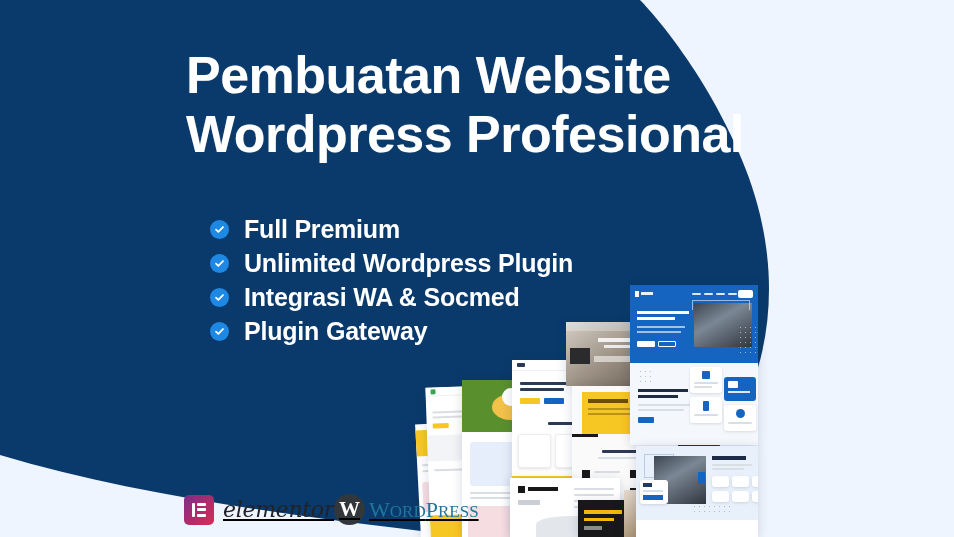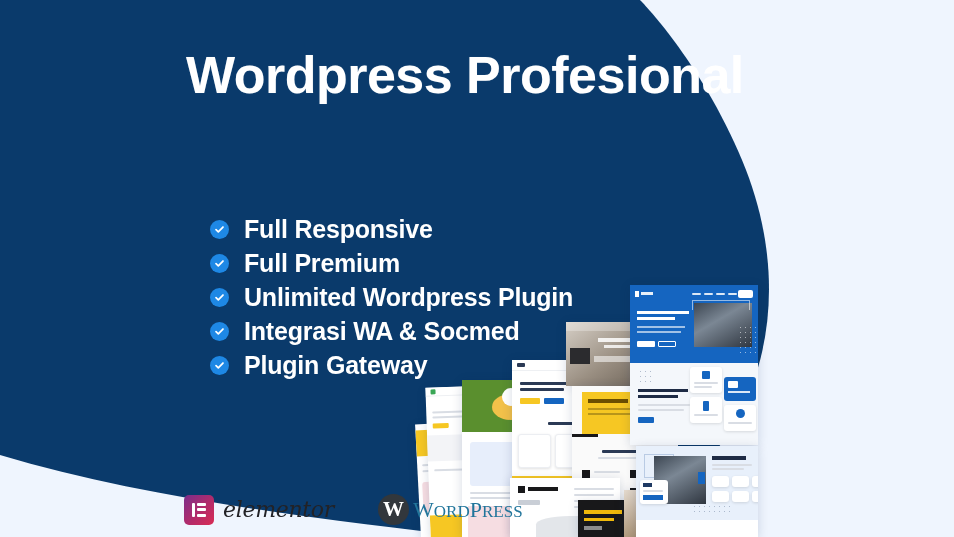--- a/index.html
+++ b/index.html
@@ -68,21 +68,21 @@
     letter-spacing: -0.2px;
     white-space: nowrap;
   }
 
   
   .brand-strip {
     position: absolute;
     left: 184px; top: 494px;
     z-index: 40;
     display: flex;
-    gap: 44px;
+    text-decoration: underline;
   }
   .elementor-logo { display: flex; align-items: center; gap: 9px; }
   .el-mark {
     width: 30px; height: 30px;
     border-radius: 5px;
     background: linear-gradient(135deg, #7b2d8b 0%, #b32b6a 55%, #d92c54 100%);
     display: flex; align-items: center; justify-content: center;
     gap: 2.5px;
   }
   .el-bar { width: 3px; height: 14px; background: #fff; border-radius: 1px; }
@@ -153,32 +153,25 @@
 
 <div id="poster">
 
   <svg class="navy-shape" viewBox="0 0 954 537" preserveAspectRatio="none">
     <path d="M0,0 L640,0 C640,0 700,60 742,160 C784,260 782,380 700,470
              C640,535 560,537 480,537 L0,537 Z" fill="#0a3a6b"></path>
     <path d="M0,455 C150,500 330,520 470,537 L0,537 Z" fill="#eff5fe"></path>
   </svg>
 
   <h1 class="headline">
+    <span class="l1">Pembuatan Website</span>
     <span class="l2">Wordpress Profesional</span>
   </h1>
 
   <ul class="features">
-    <li class="feat-row">
-      <span class="check-badge">
-        <svg width="11" height="11" viewBox="0 0 12 12">
-            <path d="M2.2 6.2 L4.7 8.6 L9.8 3.3" stroke="#fff" stroke-width="1.9" fill="none" stroke-linecap="round" stroke-linejoin="round"></path>
-          </svg>
-      </span>
-      <span class="feat-label">Full Responsive</span>
-    </li>
     <li class="feat-row">
       <span class="check-badge">
         <svg width="11" height="11" viewBox="0 0 12 12">
             <path d="M2.2 6.2 L4.7 8.6 L9.8 3.3" stroke="#fff" stroke-width="1.9" fill="none" stroke-linecap="round" stroke-linejoin="round"></path>
           </svg>
       </span>
       <span class="feat-label">Full Premium</span>
     </li>
     <li class="feat-row">
       <span class="check-badge">

